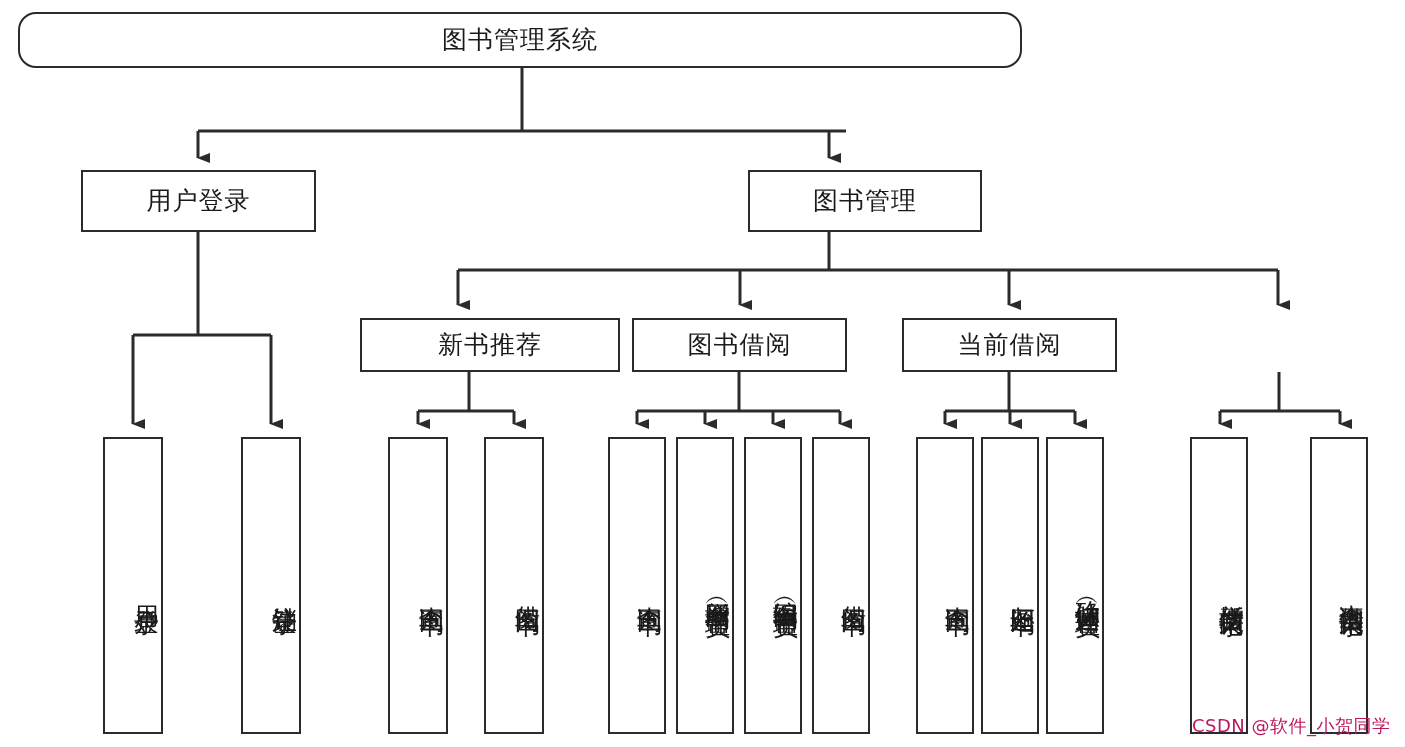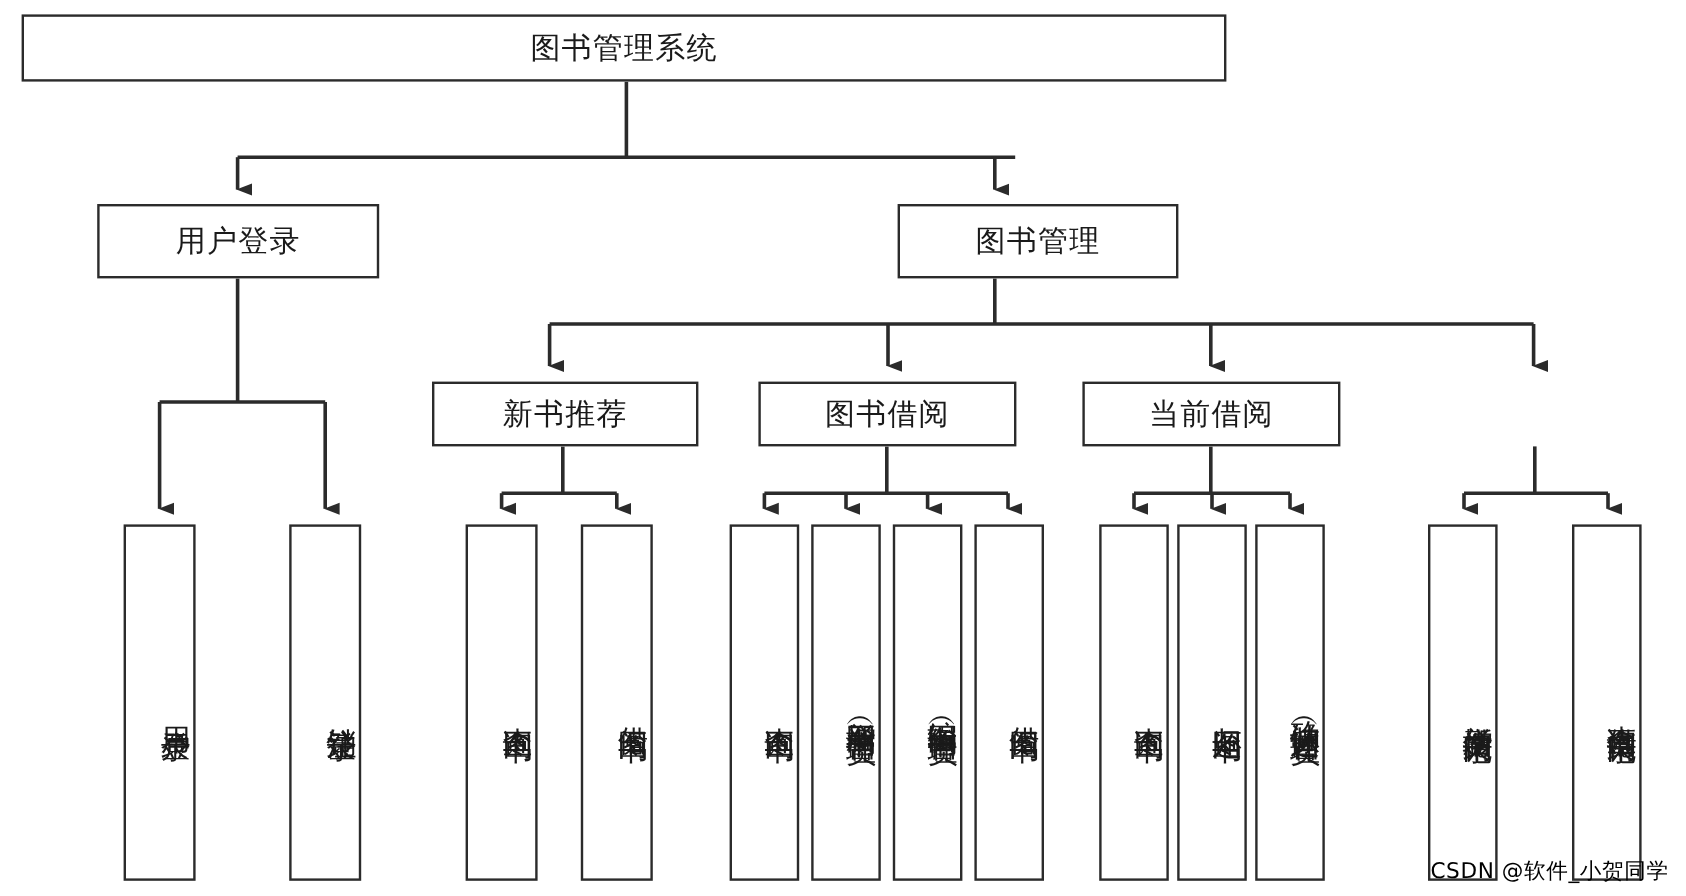--- a/index.html
+++ b/index.html
@@ -56,21 +56,21 @@
     writing-mode: vertical-rl;
     text-orientation: upright;
     display: block;
     text-align: left;
   }
   .watermark {
     position: absolute;
     left: 1192px;
     top: 714px;
     font-size: 18px;
-    color: #000000;
+    color: #be185d;
     white-space: nowrap;
     letter-spacing: 0.5px;
     font-family: "DejaVu Sans", "Liberation Sans", sans-serif;
   }
 </style>
 </head>
 <body>
 
 <div id="diagram-root">
 
@@ -119,33 +119,33 @@
       <path d="M1010,411 L1010,424" marker-end="url(#arrowhead)"></path>
       <path d="M1075,411 L1075,424" marker-end="url(#arrowhead)"></path>
 
       <path d="M1279,372 L1279,411"></path>
       <path d="M1220,411 L1340,411"></path>
       <path d="M1220,411 L1220,424" marker-end="url(#arrowhead)"></path>
       <path d="M1340,411 L1340,424" marker-end="url(#arrowhead)"></path>
     </g>
   </svg>
 
-  <div class="node horizontal" style="left:18px; top:12px; width:1004px; height:56px;">
+  <div class="node horizontal" style="left:18px; top:12px; width:1004px; height:56px;border-radius:18px;">
     <span class="node-label">图书管理系统</span>
   </div>
 
   <div class="node horizontal" style="left:81px; top:170px; width:235px; height:62px;">
     <span class="node-label">用户登录</span>
   </div>
 
   <div class="node horizontal" style="left:748px; top:170px; width:234px; height:62px;">
     <span class="node-label">图书管理</span>
   </div>
 
-  <div class="node horizontal" style="left:360px; top:318px; width:222px; height:54px;">
+  <div class="node horizontal" style="left:360px; top:318px; width:260px; height:54px;">
     <span class="node-label">新书推荐</span>
   </div>
 
   <div class="node horizontal" style="left:632px; top:318px; width:215px; height:54px;">
     <span class="node-label">图书借阅</span>
   </div>
 
   <div class="node horizontal" style="left:902px; top:318px; width:215px; height:54px;">
     <span class="node-label">当前借阅</span>
   </div>

